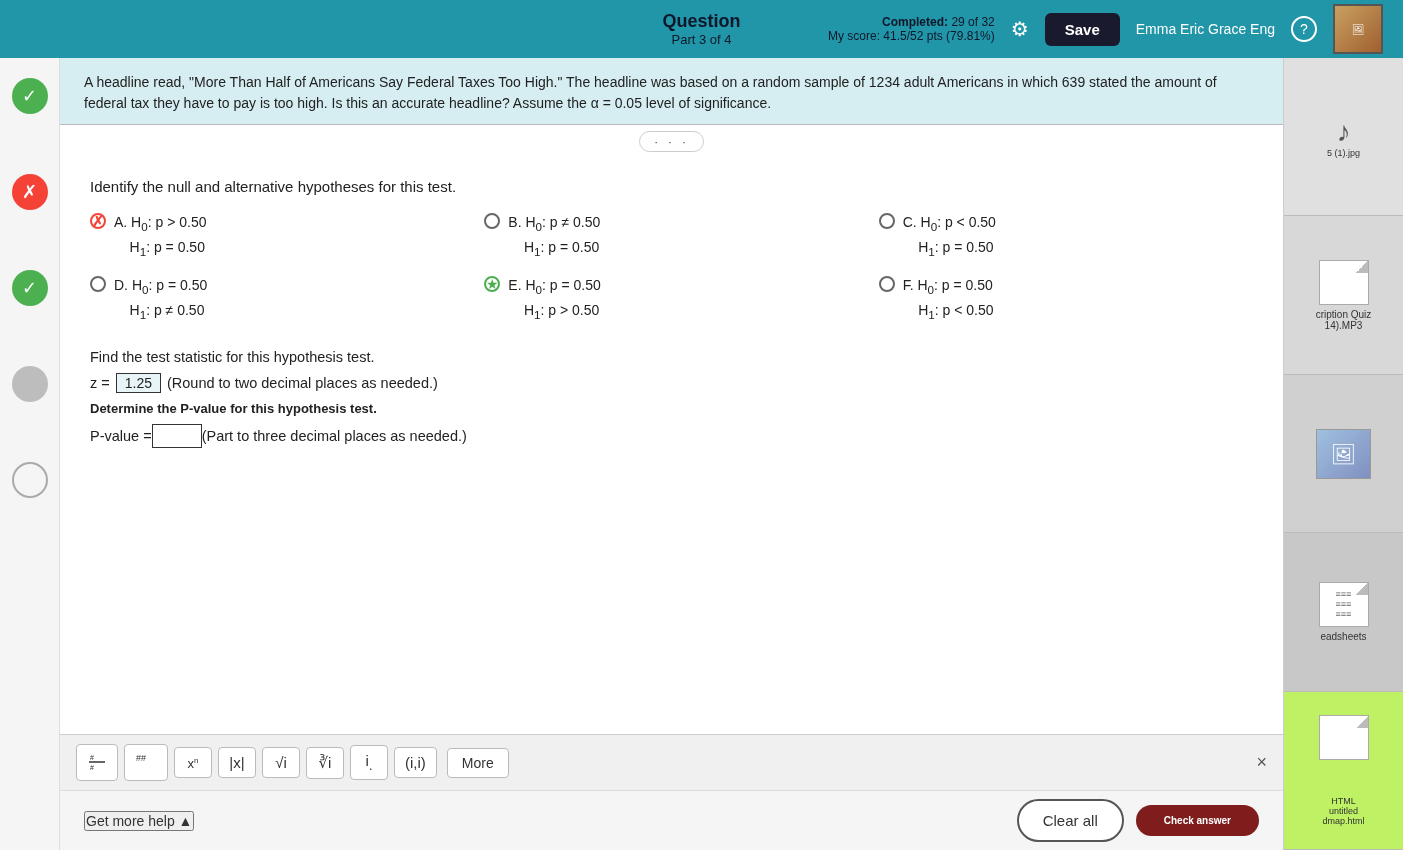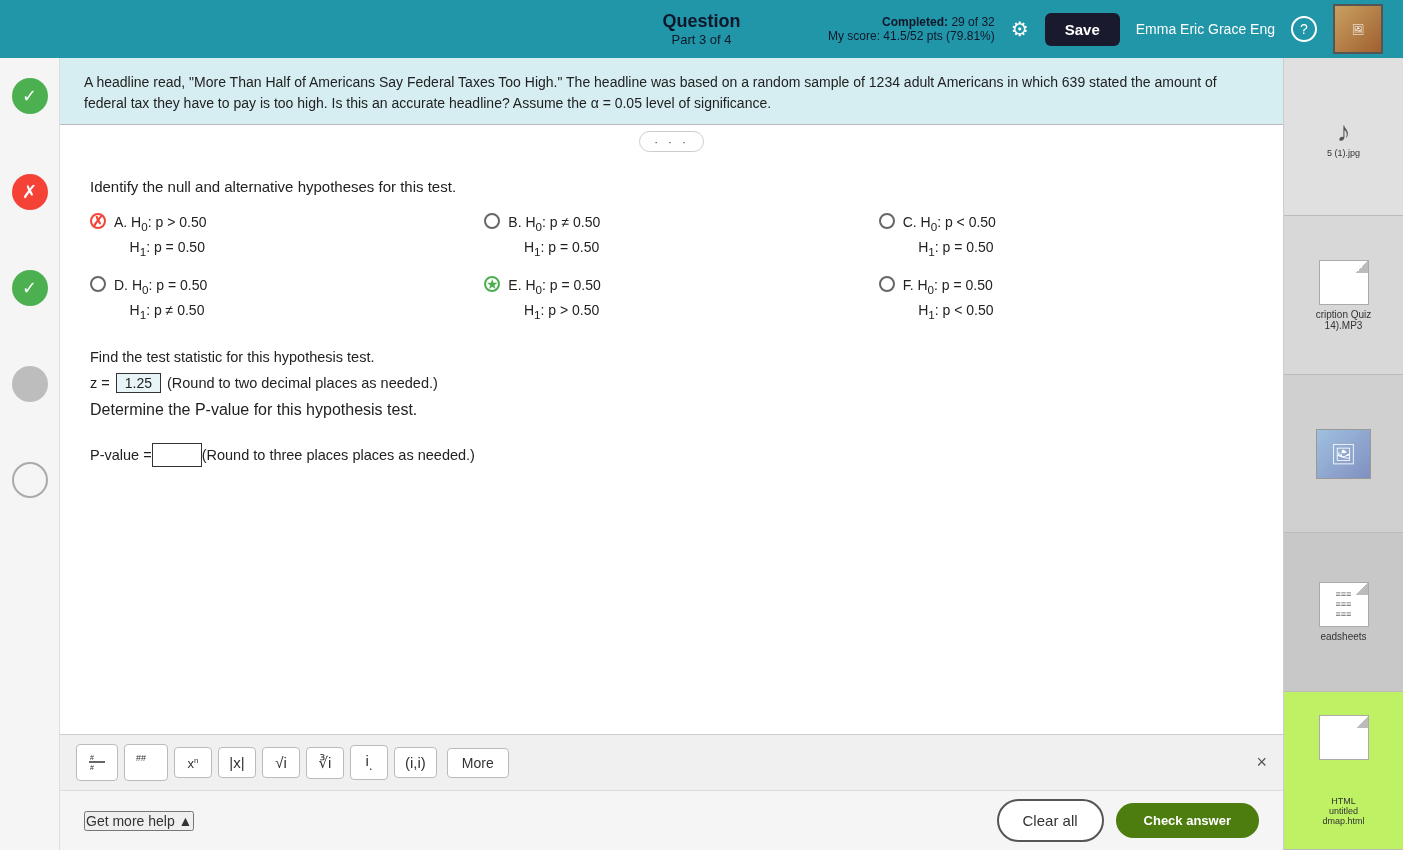--- a/index.html
+++ b/index.html
@@ -239,23 +239,23 @@
       height: 24px;
       padding: 2px 4px;
       font-size: 13px;
       background: white;
       cursor: text;
       position: relative;
     }
     @keyframes blink { 50% { opacity: 0; } }
 
     .determine-heading {
-      font-size: 16px;
-      margin-bottom: 24px;
-      font-weight: normal;
+      font-size: 13px;
+      margin-bottom: 8px;
+      font-weight: bold;
     }
 
     
     .math-toolbar {
       background: #f0f0f0;
       border-top: 1px solid #ccc;
       padding: 8px 16px;
       display: flex;
       align-items: center;
       gap: 6px;
@@ -319,23 +319,23 @@
       padding: 11px 24px;
       background: white;
       font-size: 15px;
       cursor: pointer;
       color: #333;
     }
     .check-answer-btn {
       border: none;
       border-radius: 24px;
       padding: 10px 28px;
-      background: #4d7c0f;
+      background: #7f1d1d;
       color: white;
-      font-size: 13px;
+      font-size: 10px;
       font-weight: bold;
       cursor: pointer;
     }
 
     
     .right-sidebar {
       width: 120px;
       background: #e8e8e8;
       display: flex;
       flex-direction: column;
@@ -513,21 +513,21 @@
       <div class="z-line">
         <span>z =</span>
         <span class="z-value-box">1.25</span>
         <span>(Round to two decimal places as needed.)</span>
       </div>
 
       <p class="determine-heading">Determine the P-value for this hypothesis test.</p>
       <div class="pvalue-line">
         <span>P-value =</span>
         <input type="text" class="pvalue-input" value="" style="border: 1px solid rgb(51, 51, 51); width: 50px; height: 24px; padding: 2px 4px; font-size: 13px;">
-        <span>(Round to three places places as needed.)</span>
+        <span>(Part to three decimal places as needed.)</span>
       </div>
 
     </div>
 
     <div class="math-toolbar">
       <button class="math-btn" title="fraction">
         <svg width="20" height="20" viewBox="0 0 20 20">
             <text x="3" y="9" font-size="7" fill="#333">#</text>
             <line x1="2" y1="11" x2="18" y2="11" stroke="#333" stroke-width="1.5"></line>
             <text x="3" y="19" font-size="7" fill="#333">#</text>

